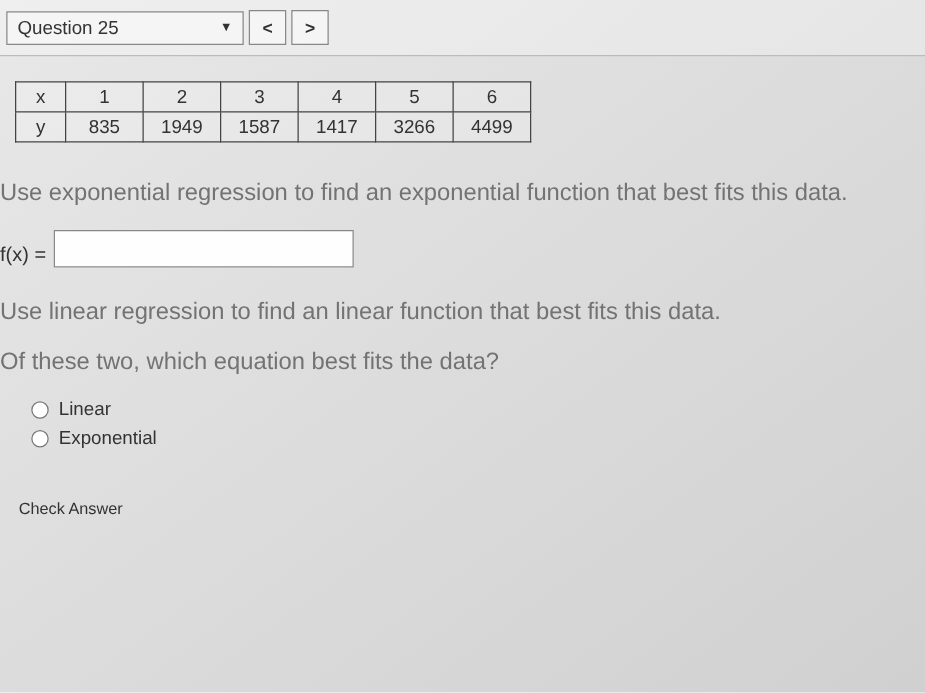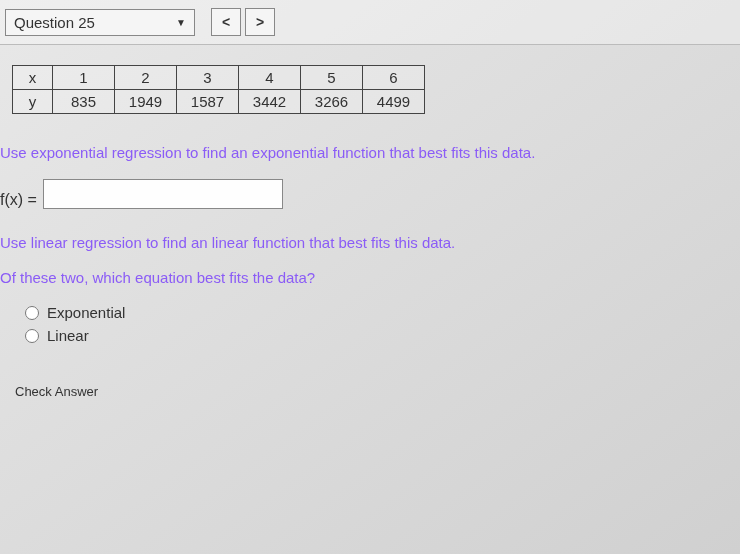--- a/index.html
+++ b/index.html
@@ -8,21 +8,21 @@
       background: linear-gradient(to bottom right, #e8e8e8, #d0d0d0);
       width: 740px;
       height: 554px;
       overflow: hidden;
       color: #333;
       position: relative;
     }
     .header {
       display: flex;
       align-items: center;
-      gap: 16px;
+      gap: 4px;
       padding: 8px 0 8px 5px;
       border-bottom: 1px solid #bbb;
       background: rgba(255,255,255,0.3);
     }
     .question-dropdown {
       display: inline-flex;
       align-items: center;
       justify-content: space-between;
       border: 1px solid #888;
       background: #f5f5f5;
@@ -66,22 +66,22 @@
       font-size: 15px;
       background: rgba(255,255,255,0.2);
     }
     .data-table .row-header {
       width: 40px;
       font-weight: normal;
     }
     .data-table .cell-x { width: 62px; }
     .data-table .cell-y { width: 62px; margin-left: 28px; }
     .prompt {
-      font-size: 15px;
-      color: #8b5cf6;
+      font-size: 19px;
+      color: #737373;
       margin: 18px 0 18px 0;
       padding-left: 0;
     }
     .func-row {
       display: flex;
       align-items: flex-end;
       margin: 15px 0 25px 0;
       font-size: 16px;
     }
     .func-label {
@@ -147,21 +147,21 @@
       <td class="cell-x">3</td>
       <td class="cell-x">4</td>
       <td class="cell-x">5</td>
       <td class="cell-x">6</td>
     </tr>
     <tr>
       <td class="row-header">y</td>
       <td class="cell-y">835</td>
       <td class="cell-y">1949</td>
       <td class="cell-y">1587</td>
-      <td class="cell-y">3442</td>
+      <td class="cell-y">1417</td>
       <td class="cell-y">3266</td>
       <td class="cell-y">4499</td>
     </tr>
   </tbody>
     </table>
 
   <div class="prompt">Use exponential regression to find an exponential function that best fits this data.</div>
 
   <div class="func-row">
     <span class="func-label">f(x) =</span>
@@ -169,25 +169,25 @@
   </div>
 
   <div class="prompt">Use linear regression to find an linear function that best fits this data.</div>
 
 
   <div class="prompt">Of these two, which equation best fits the data?</div>
 
   <div class="radio-group">
     <label class="radio-row">
       <input type="radio" name="fit" style="">
-      <span>Exponential</span>
+      <span>Linear</span>
     </label>
     <label class="radio-row">
       <input type="radio" name="fit" style="">
-      <span>Linear</span>
+      <span>Exponential</span>
     </label>
   </div>
 
   <div class="check-answer">
     <span>Check Answer</span>
   </div>
 
 </div>
 
 </body></html>

